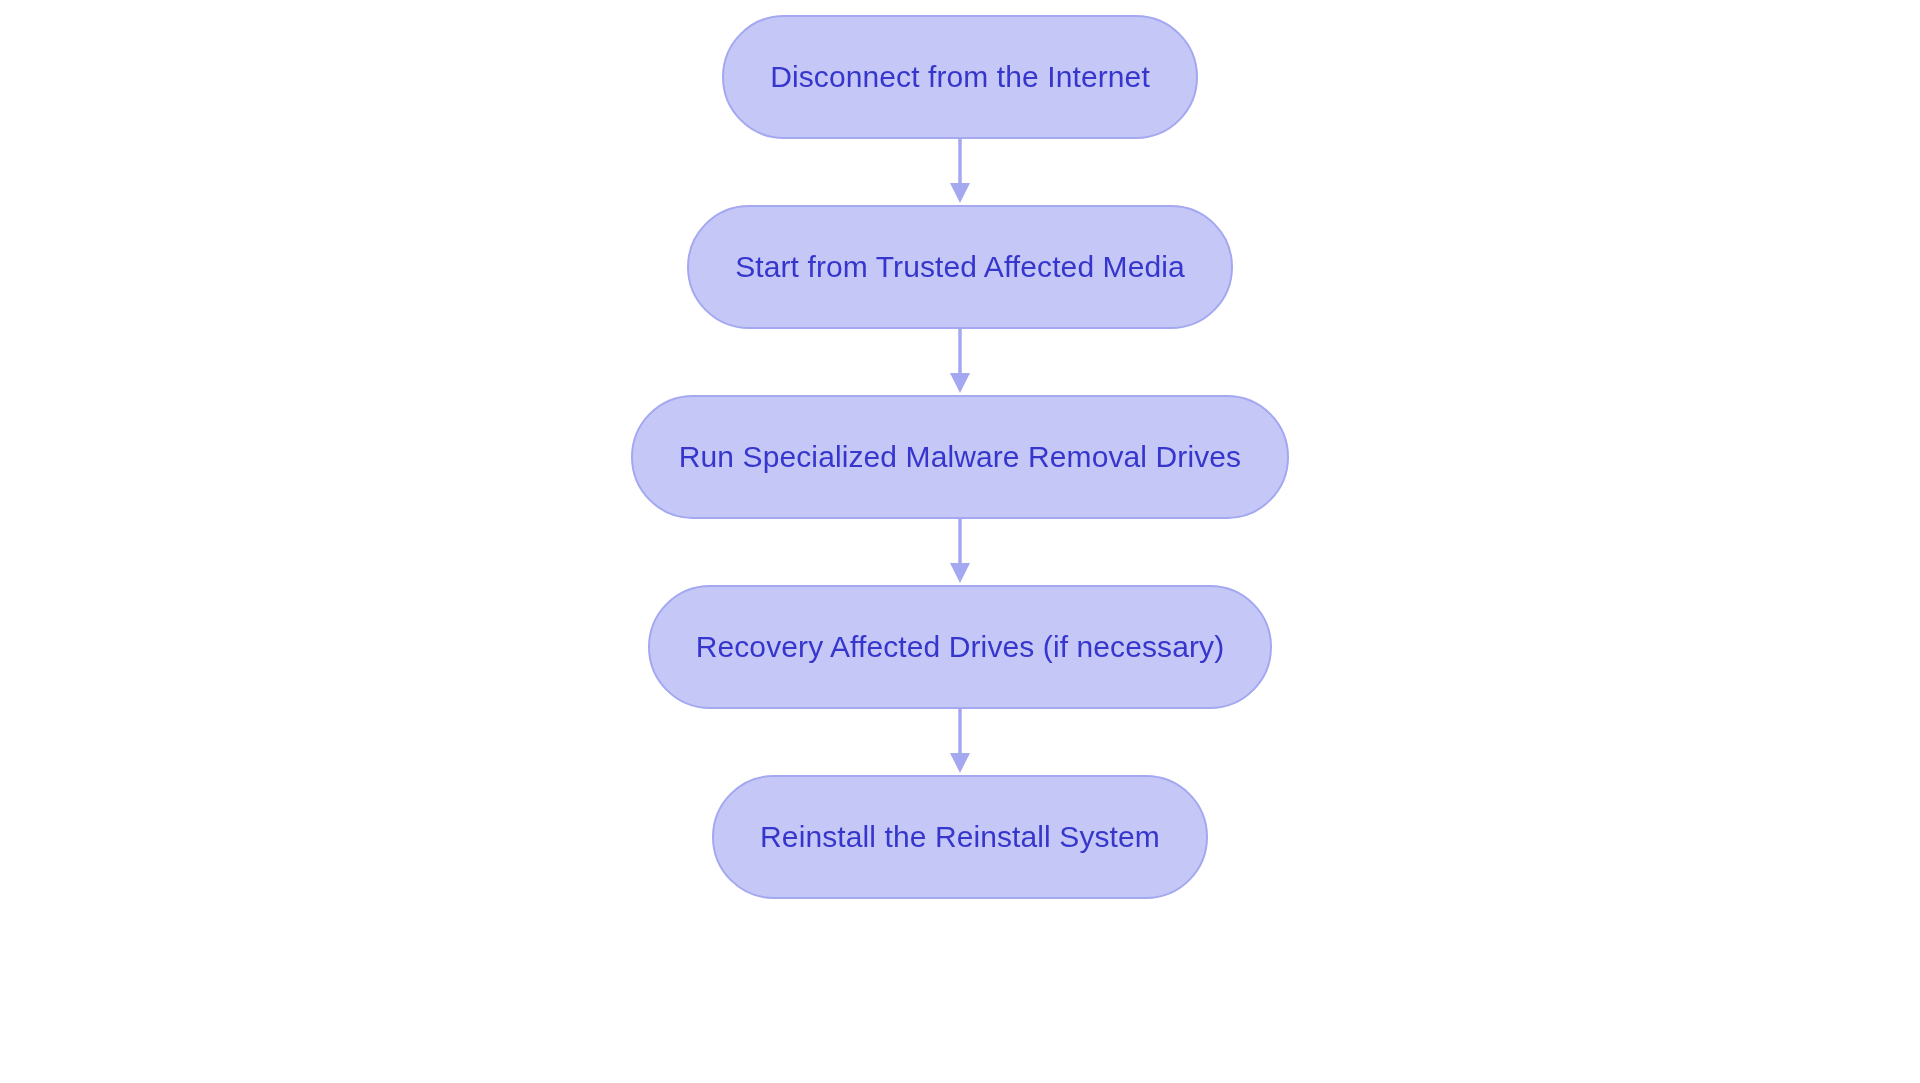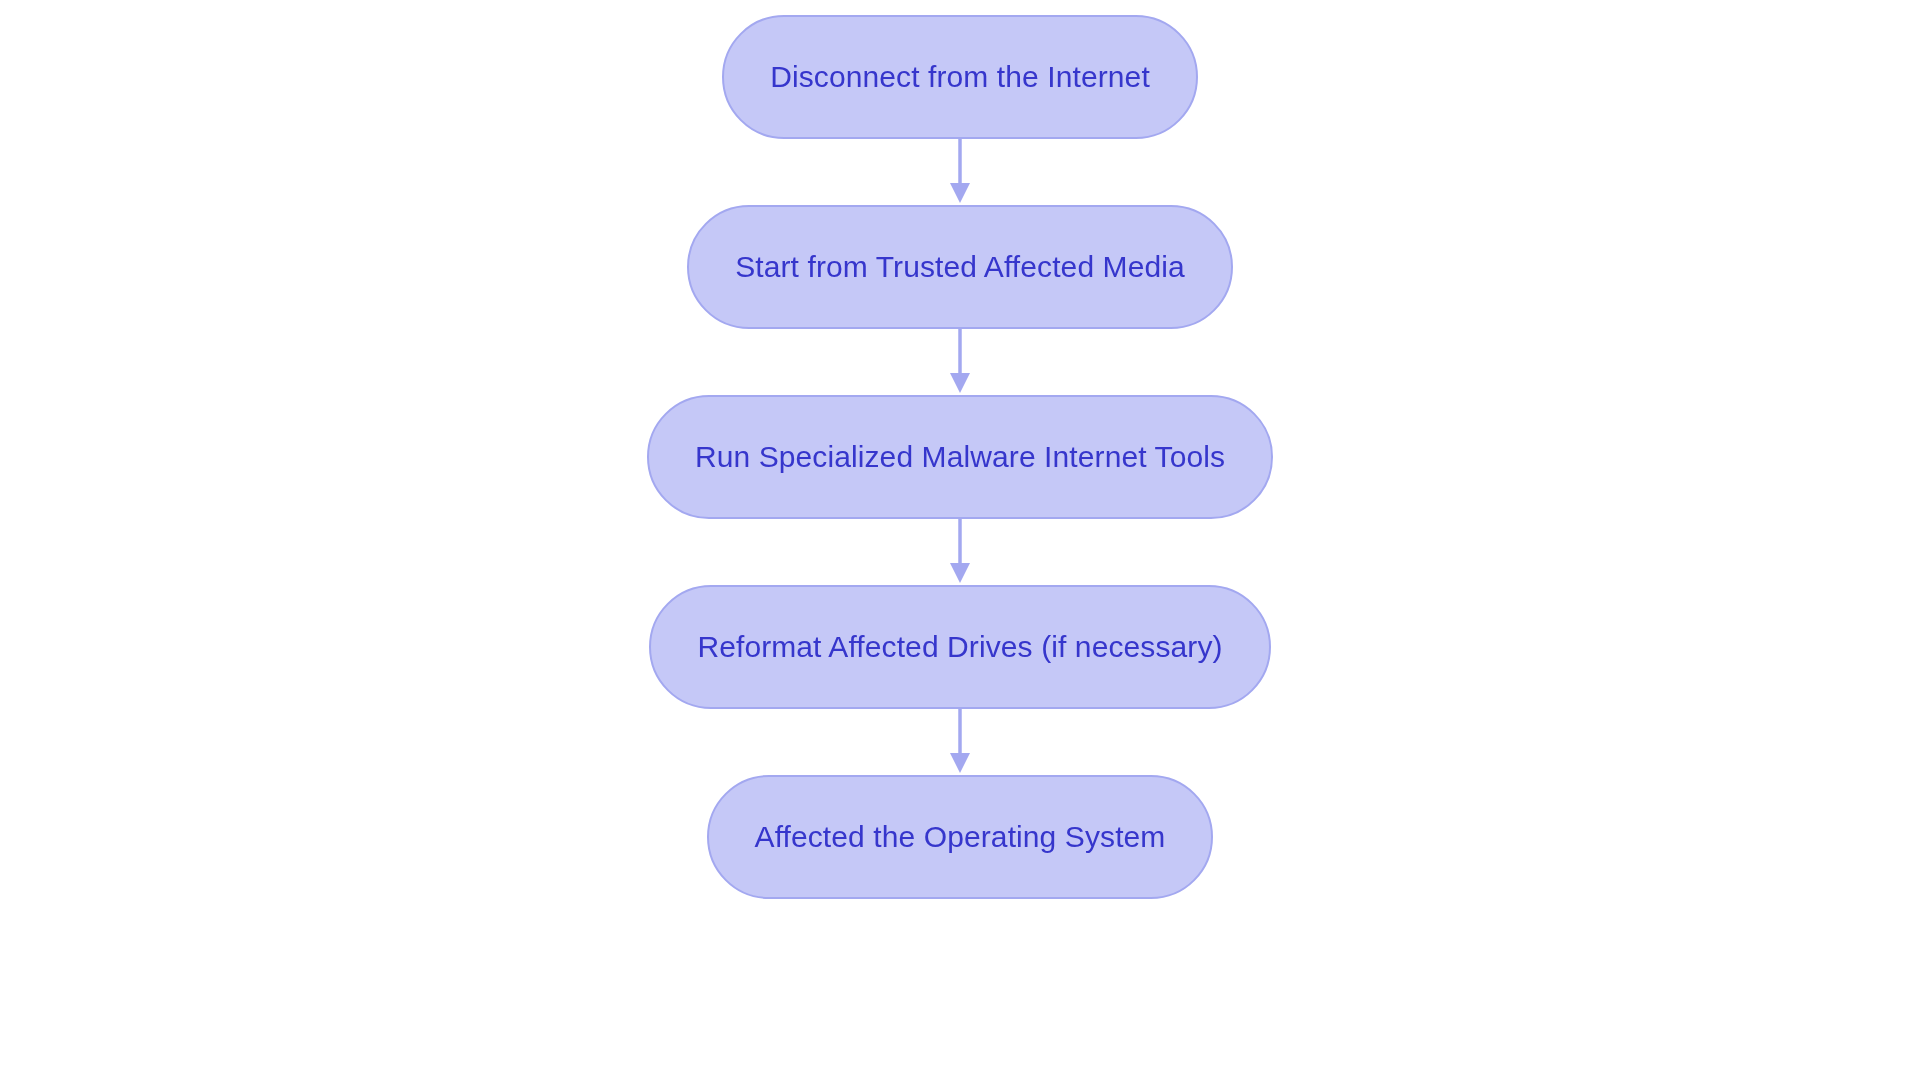--- a/index.html
+++ b/index.html
@@ -85,35 +85,35 @@
     <div class="flow-node">
       <span class="flow-node-label">Start from Trusted Affected Media</span>
     </div>
 
     <svg class="flow-connector" viewBox="0 0 30 66" xmlns="http://www.w3.org/2000/svg">
       <line x1="15" y1="0" x2="15" y2="48" stroke="#a3a8f0" stroke-width="3.5"></line>
       <polygon points="15,64 5,44 25,44" fill="#a3a8f0"></polygon>
     </svg>
 
     <div class="flow-node">
-      <span class="flow-node-label">Run Specialized Malware Internet Tools</span>
+      <span class="flow-node-label">Run Specialized Malware Removal Drives</span>
     </div>
 
     <svg class="flow-connector" viewBox="0 0 30 66" xmlns="http://www.w3.org/2000/svg">
       <line x1="15" y1="0" x2="15" y2="48" stroke="#a3a8f0" stroke-width="3.5"></line>
       <polygon points="15,64 5,44 25,44" fill="#a3a8f0"></polygon>
     </svg>
 
     <div class="flow-node">
-      <span class="flow-node-label">Reformat Affected Drives (if necessary)</span>
+      <span class="flow-node-label">Recovery Affected Drives (if necessary)</span>
     </div>
 
     <svg class="flow-connector" viewBox="0 0 30 66" xmlns="http://www.w3.org/2000/svg">
       <line x1="15" y1="0" x2="15" y2="48" stroke="#a3a8f0" stroke-width="3.5"></line>
       <polygon points="15,64 5,44 25,44" fill="#a3a8f0"></polygon>
     </svg>
 
     <div class="flow-node">
-      <span class="flow-node-label">Affected the Operating System</span>
+      <span class="flow-node-label">Reinstall the Reinstall System</span>
     </div>
 
   </div>
 </div>
 
 </body></html>

